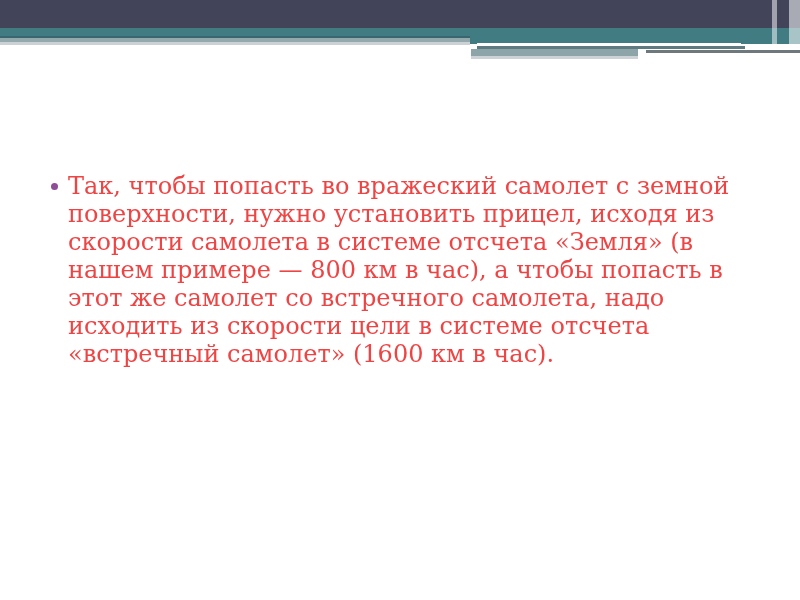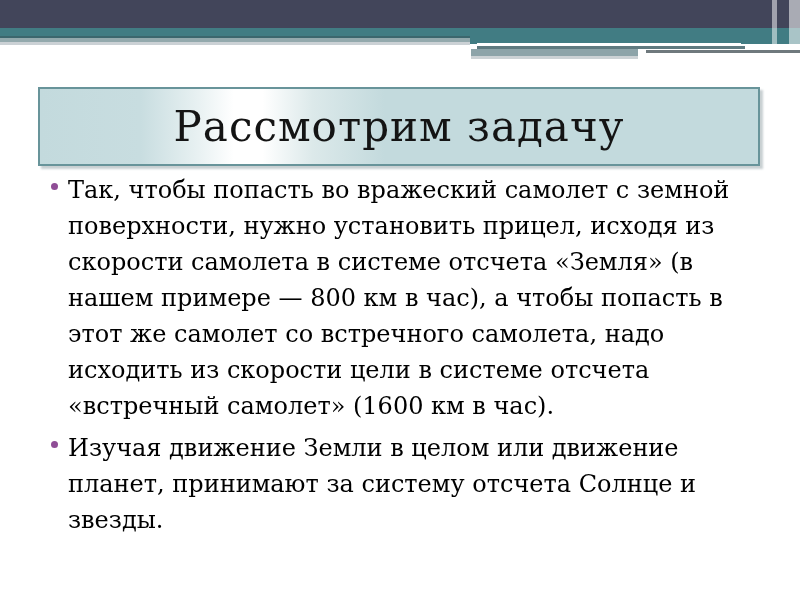--- a/index.html
+++ b/index.html
@@ -52,22 +52,22 @@
     left: 48px; top: 172px;
     width: 712px;
     margin: 0; padding: 0;
     list-style: none;
   }
   .content li {
     position: relative;
     padding-left: 20px;
     margin: 0 0 6px 0;
     font-size: 24px;
-    line-height: 36px;
-    color: #000000;
+    line-height: 28px;
+    color: #ef4444;
   }
   .dot {
     position: absolute;
     left: 3px; top: 11px;
     width: 7px; height: 7px;
     border-radius: 50%;
     background: #8f4d96;
   }
 </style>
 </head>
@@ -84,28 +84,21 @@
     <div class="band-lgray-left"></div>
     <div class="white-line-right"></div>
     <div class="dark-line-right"></div>
     <div class="band-gray-right"></div>
     <div class="band-lgray-right"></div>
     <div class="dark-line-far"></div>
     <div class="stripe-v1"></div>
     <div class="stripe-v2"></div>
   </div>
 
-  <div class="title-box">
-    <span class="title-text">Рассмотрим задачу</span>
-  </div>
 
   <ul class="content">
     <li>
       <span class="dot"></span>
       <span>Так, чтобы попасть во вражеский самолет с земной поверхности, нужно установить прицел, исходя из скорости самолета в системе отсчета «Земля» (в нашем примере — 800 км в час), а чтобы попасть в этот же самолет со встречного самолета, надо исходить из скорости цели в системе отсчета «встречный самолет» (1600 км в час).</span>
     </li>
-    <li>
-      <span class="dot"></span>
-      <span>Изучая движение Земли в целом или движение планет, принимают за систему отсчета Солнце и звезды.</span>
-    </li>
   </ul>
 
 </div>
 
 </body></html>

